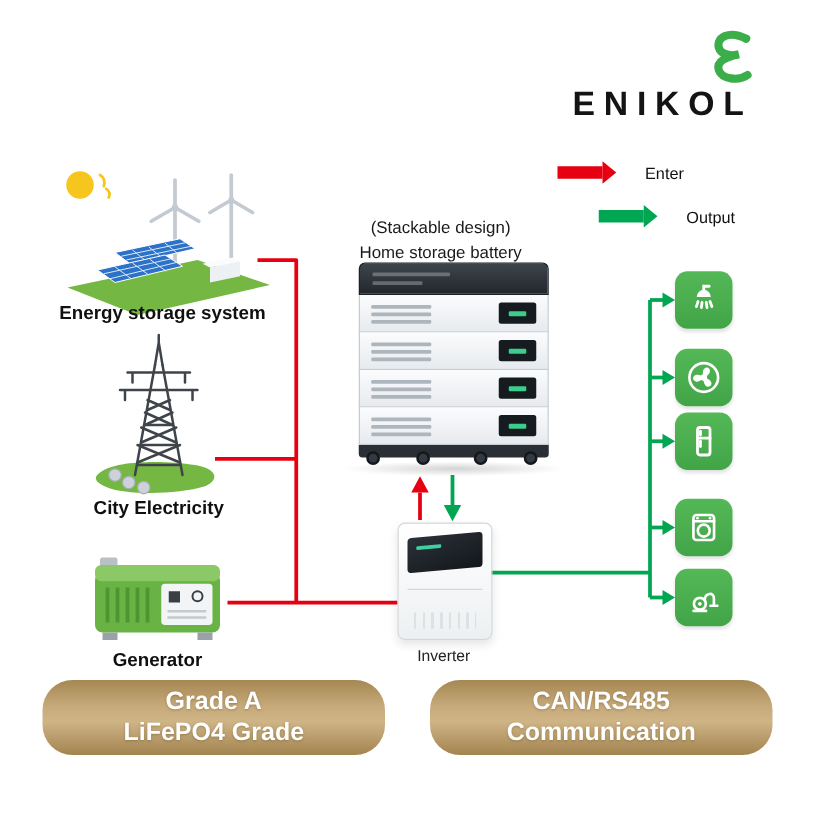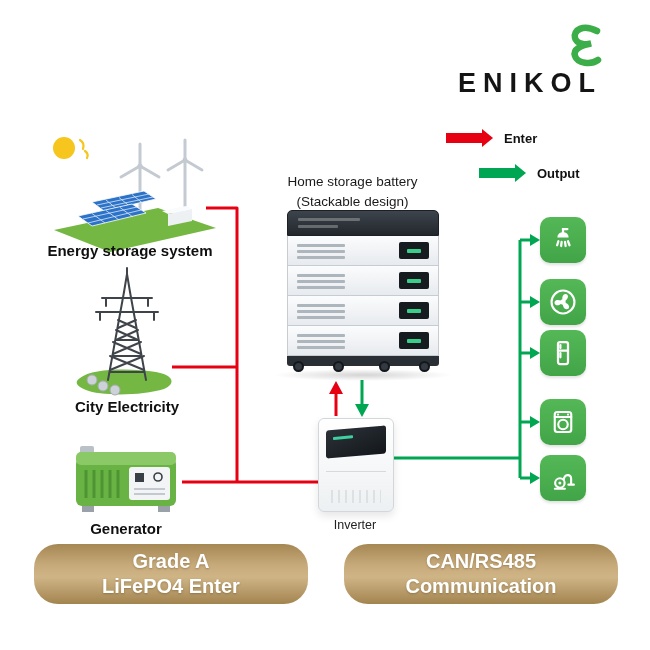--- a/index.html
+++ b/index.html
@@ -4,21 +4,21 @@
 <style>
   html,body{margin:0;padding:0;background:#fff;}
   body{font-family:"Liberation Sans",sans-serif;}
   #stage{position:relative;width:650px;height:650px;background:#fff;overflow:hidden;margin:12px auto;}
   .abs{position:absolute;}
 
   
   .logo-text{position:absolute;left:458px;top:56px;width:170px;font-size:27px;font-weight:800;
              letter-spacing:7px;color:#141414;}
   
-  .legend-row{position:absolute;display:flex;align-items:center;gap:11px;height:20px;font-weight:bold;}
+  .legend-row{position:absolute;display:flex;align-items:center;gap:23px;height:20px;}
   .legend-arrow{display:flex;align-items:center;}
   .legend-bar{width:36px;height:10px;}
   .legend-tip{width:0;height:0;border-top:9px solid transparent;border-bottom:9px solid transparent;}
   .bar-red{background:#e60012;} .tip-red{border-left:11px solid #e60012;}
   .bar-green{background:#00a651;} .tip-green{border-left:11px solid #00a651;}
   .legend-label{font-size:13px;color:#111;}
 
   
   .node-label{position:absolute;font-weight:bold;font-size:15px;color:#101010;text-align:center;}
   .node-label.small{font-weight:normal;font-size:12.5px;color:#222;}
@@ -171,22 +171,22 @@
     <rect x="63" y="23" width="41" height="33" rx="3" fill="#f2f4f5"></rect>
     <rect x="69" y="29" width="9" height="9" fill="#394045"></rect>
     <circle cx="92" cy="33" r="4" fill="none" stroke="#394045" stroke-width="1.6"></circle>
     <path d="M68,45 H99 M68,50 H99" stroke="#c3c9ce" stroke-width="2"></path>
     <rect x="16" y="62" width="12" height="6" fill="#9aa1a8"></rect>
       <rect x="92" y="62" width="12" height="6" fill="#9aa1a8"></rect>
   </svg>
   <div class="node-label" style="left:66px;top:508px;width:120px;">Generator</div>
 
   <div class="battery-title">
+    <div>(Stackable design)</div>
     <div>Home storage battery</div>
-    <div>(Stackable design)</div>
   </div>
 
   <div class="battery">
     <div class="bat-shadow"></div>
     <div class="bat-cap">
       <span style="top:7px;width:62px;"></span>
         <span style="top:14px;width:40px;"></span>
     </div>
     <div class="bat-module">
       <div class="mod-lines">
@@ -282,20 +282,20 @@
     <svg width="30" height="30" viewBox="0 0 24 24" fill="none" stroke="#fff" stroke-width="1.7" stroke-linecap="round">
       <circle cx="9.5" cy="16" r="3.8"></circle>
       <circle cx="9.5" cy="16" r="1.2" fill="#fff" stroke="none"></circle>
       <path d="M12.6,13.5 C13,8.8 18.5,8.5 18.5,12.5 V16.5"></path>
       <path d="M16.3,17.3 L20.7,17.3 M5.5,20.6 H13.5"></path>
     </svg>
   </div>
 
   <div class="banner" style="left:34px;">
     <div>Grade A</div>
-    <div>LiFePO4 Enter</div>
+    <div>LiFePO4 Grade</div>
   </div>
   <div class="banner" style="left:344px;">
     <div>CAN/RS485</div>
     <div>Communication</div>
   </div>
 
 </div>
 
 </body></html>

